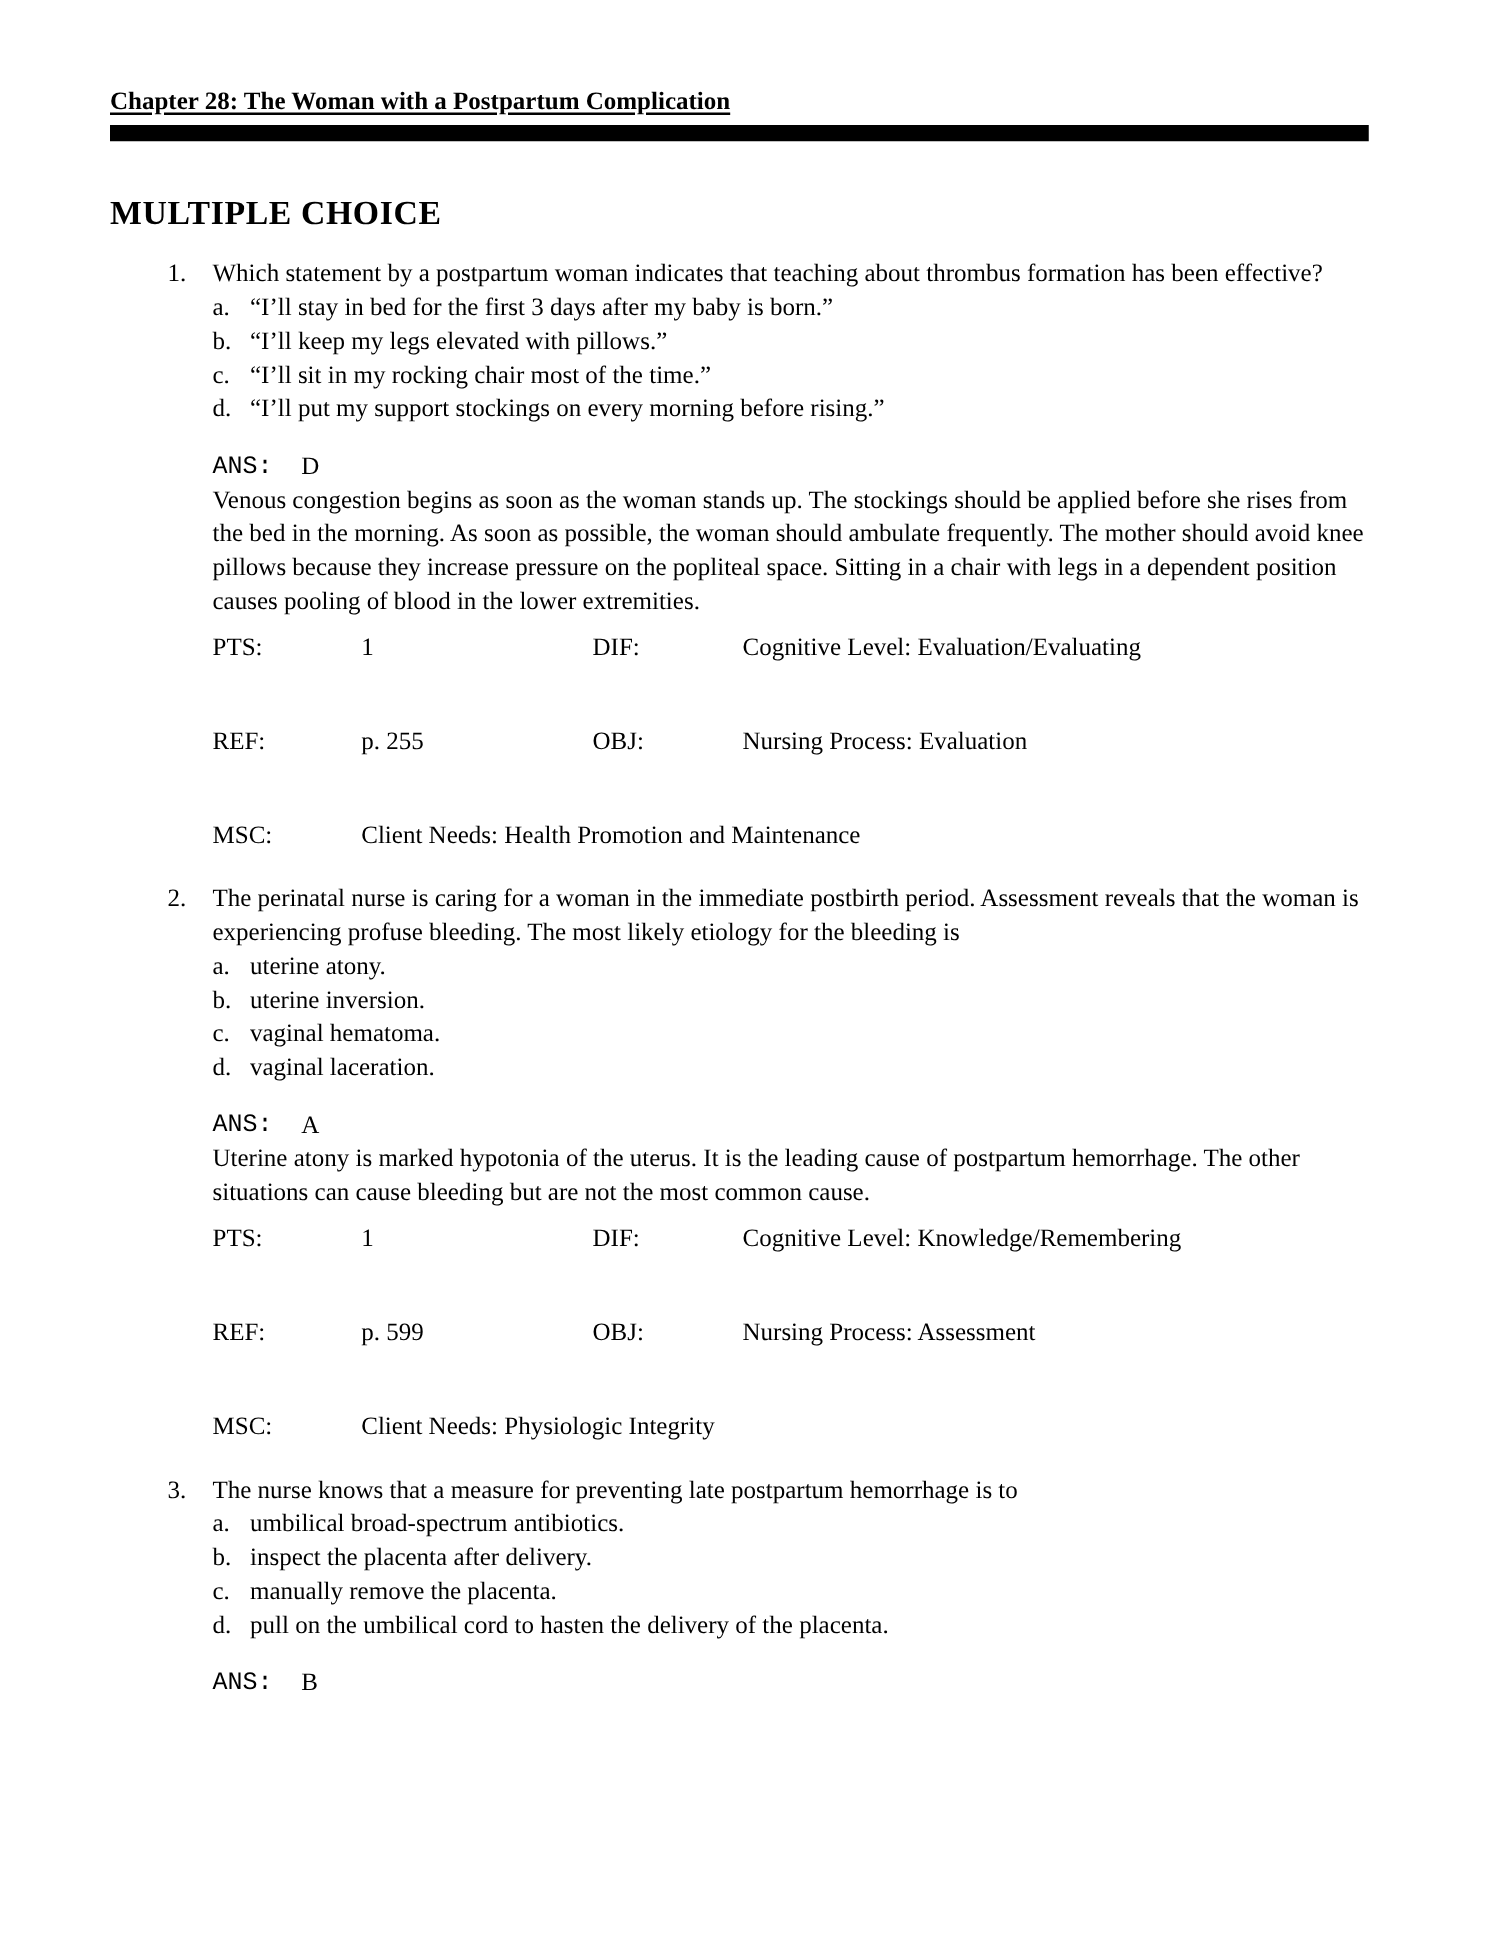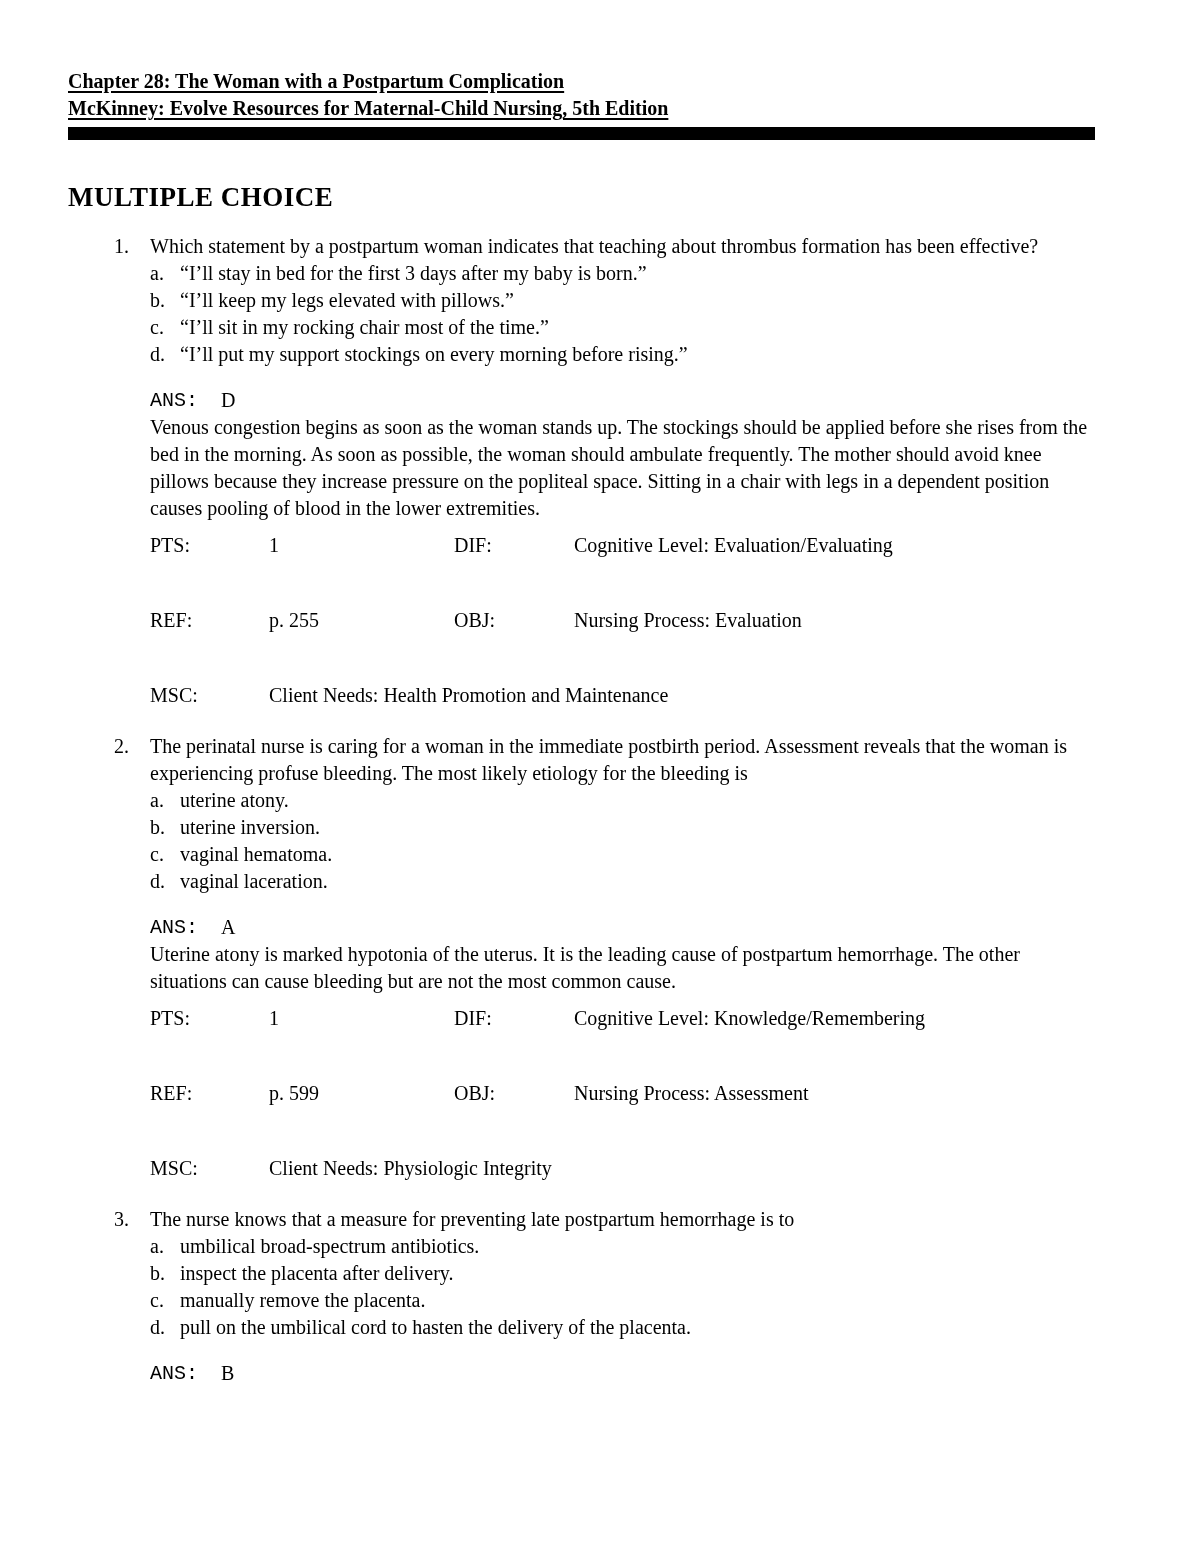--- a/index.html
+++ b/index.html
@@ -9,21 +9,21 @@
     height: 1553px;
     overflow: hidden;
     font-family: "Liberation Serif", "DejaVu Serif", serif;
     color: #000000;
     font-size: 20px;
     line-height: 27px;
   }
   .page {
     width: 1200px;
     height: 1553px;
-    padding: 68px 105px 0 68px;
+    padding: 68px 105px 0 88px;
   }
   .doc-header { font-weight: bold; }
   .doc-header .hline {
     display: inline;
     text-decoration: underline;
     text-underline-offset: 3px;
   }
   .doc-header p { line-height: 27px; }
   .divider-bar {
     width: 100%;
@@ -67,21 +67,20 @@
   }
   .msc-value { grid-column: 2 / 5; }
 </style>
 </head>
 <body>
 
 <div class="page">
 
   <div class="doc-header">
     <p><span class="hline">Chapter 28: The Woman with a Postpartum Complication</span></p>
-    <p><span class="hline">McKinney: Evolve Resources for Maternal-Child Nursing, 5th Edition</span></p>
   </div>
 
   <div class="divider-bar"></div>
 
   <h2 class="section-title">MULTIPLE CHOICE</h2>
 
   <div class="questions">
 
     <div class="question">
       <span class="q-num">1.</span>

